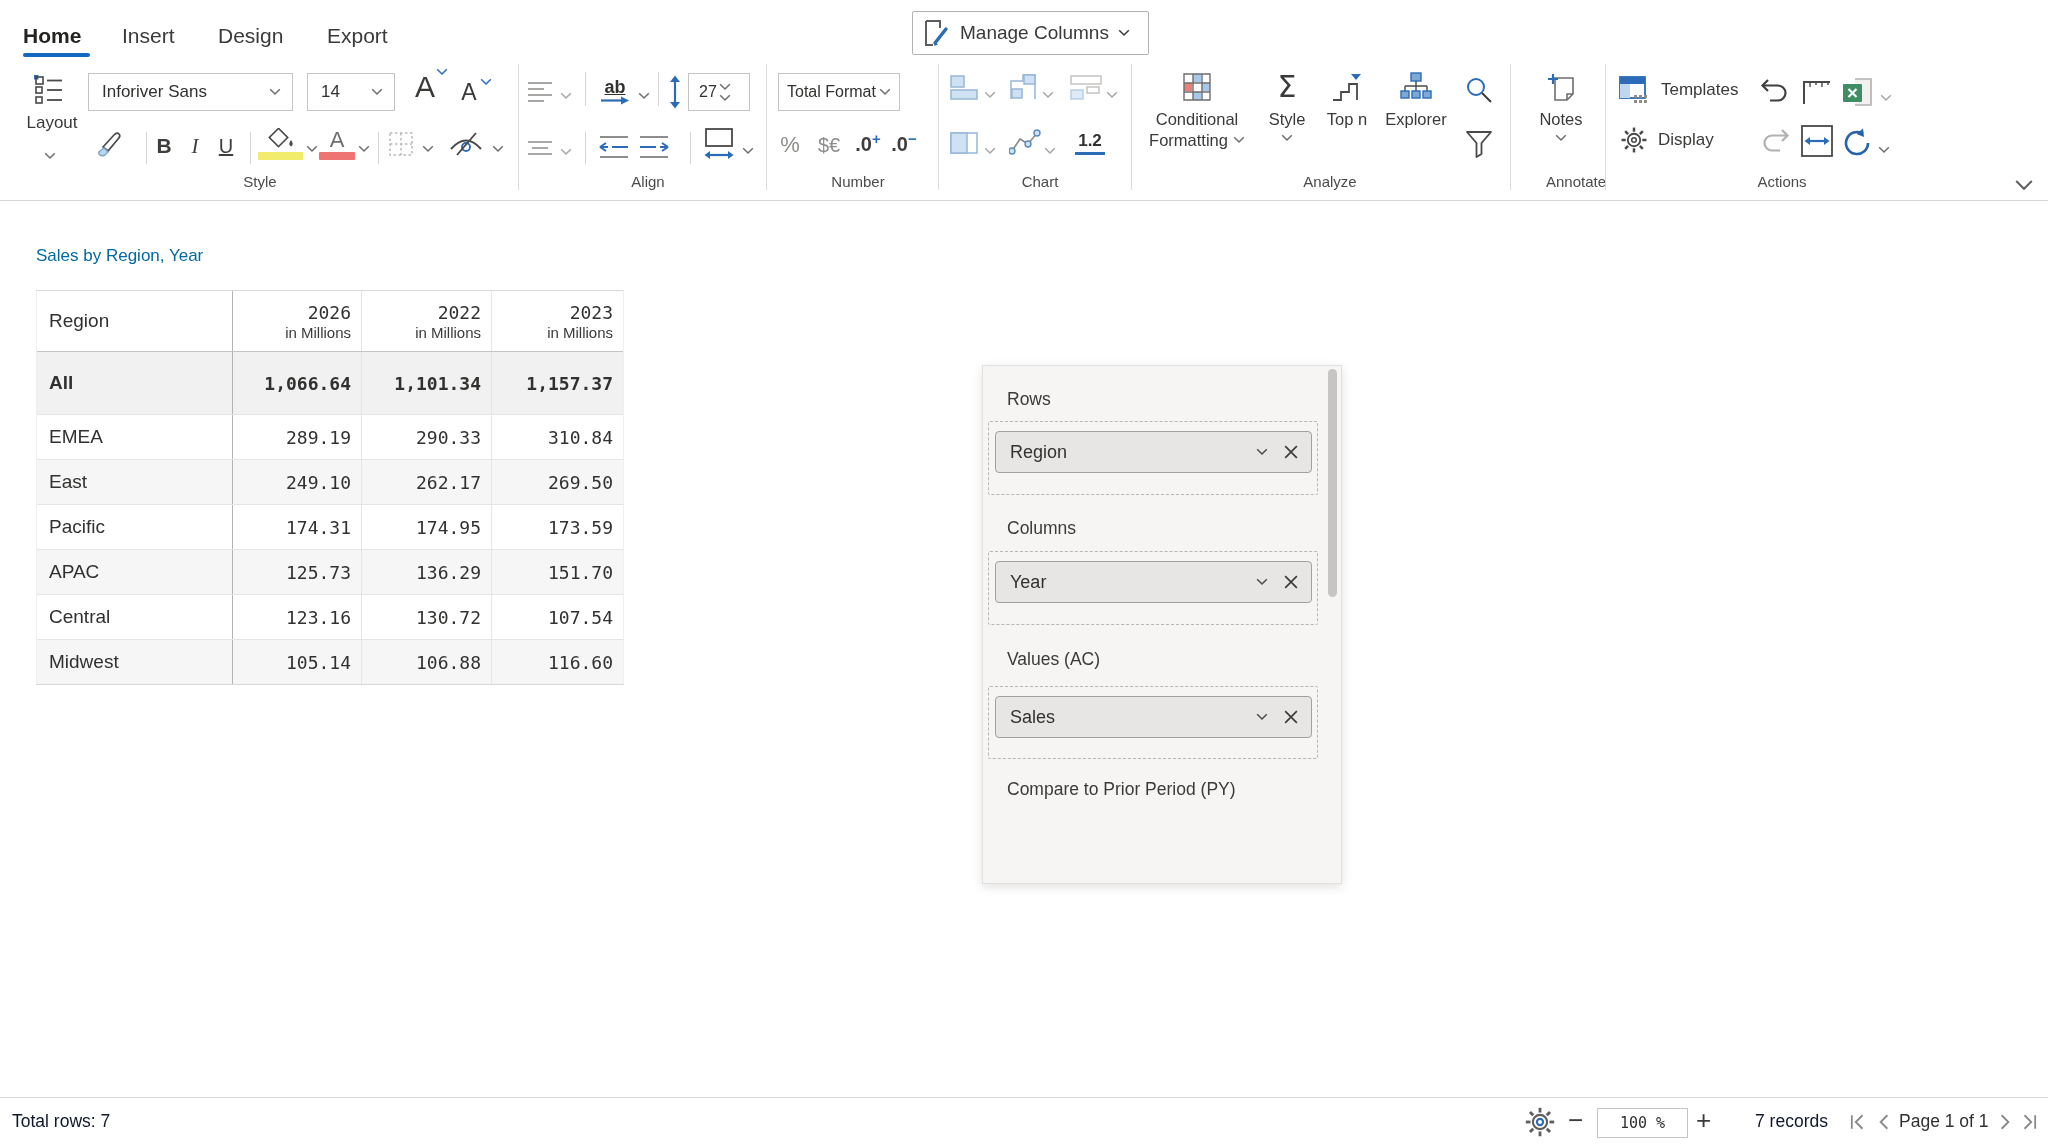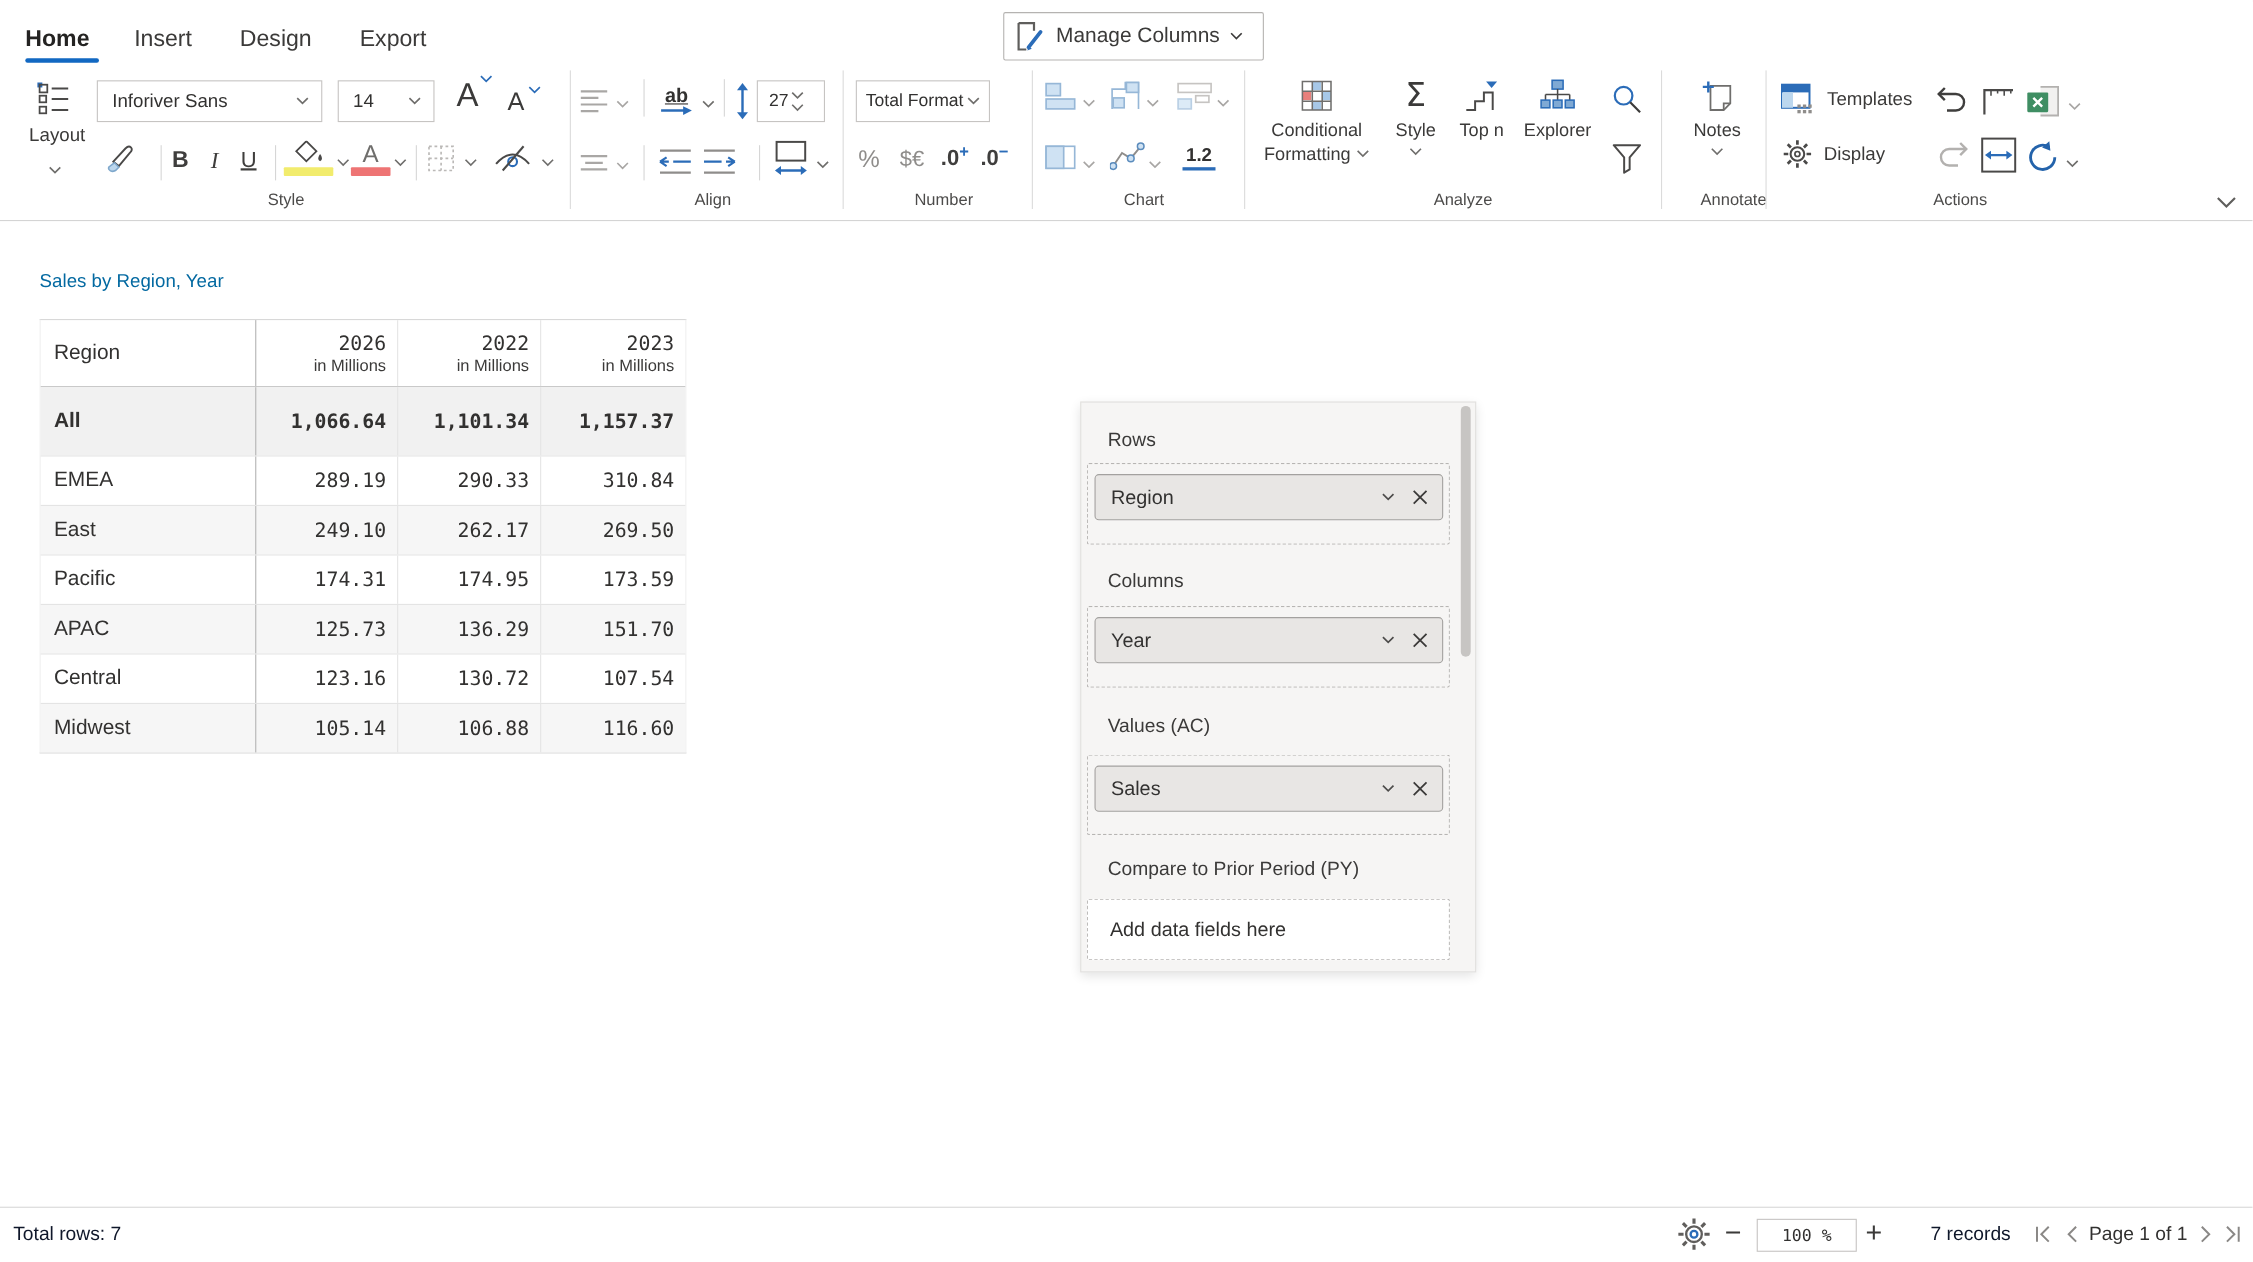--- a/index.html
+++ b/index.html
@@ -625,23 +625,20 @@
         <span class="ptxt">Sales</span>
         <span class="chv"><svg width="12" height="8" viewBox="0 0 12 8" style="transform:inherit">
               <path d="M1.2 1.2 L6 6 L10.8 1.2" fill="none" stroke="currentColor" stroke-width="1.5"></path>
             </svg></span>
         <span class="xic"><svg width="14" height="14" viewBox="0 0 12 12">
               <path d="M1 1 L11 11 M11 1 L1 11" stroke="currentColor" stroke-width="1.4"></path>
             </svg></span>
       </div>
     </div>
     <div class="plabel" style="top:413px;">Compare to Prior Period (PY)</div>
-    <div class="dz" style="top:451px;height:56px;background:#fff;display:flex;align-items:center;">
-      <span style="padding-left:20px;font-size:18px;color:#323130;">Add data fields here</span>
-    </div>
     <div class="scrollthumb"></div>
   </div>
 
   <div class="statusbar">
     <div class="sb-item" style="left:12px;top:13px;">Total rows: 7</div>
 
     <div class="abs" style="left:1524px;top:8px;">
       <svg width="32" height="32" viewBox="0 0 27 27">
         <circle cx="13.5" cy="13.5" r="6" fill="none" stroke="#605e5c" stroke-width="1.8"></circle>
         <circle cx="13.5" cy="13.5" r="2.6" fill="none" stroke="#2b6cb8" stroke-width="1.8"></circle>

